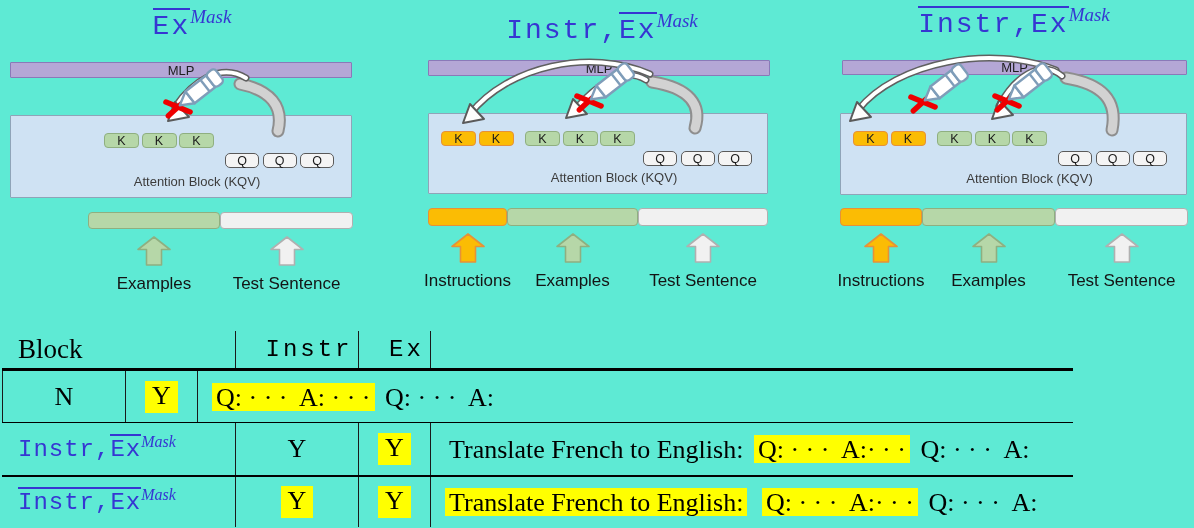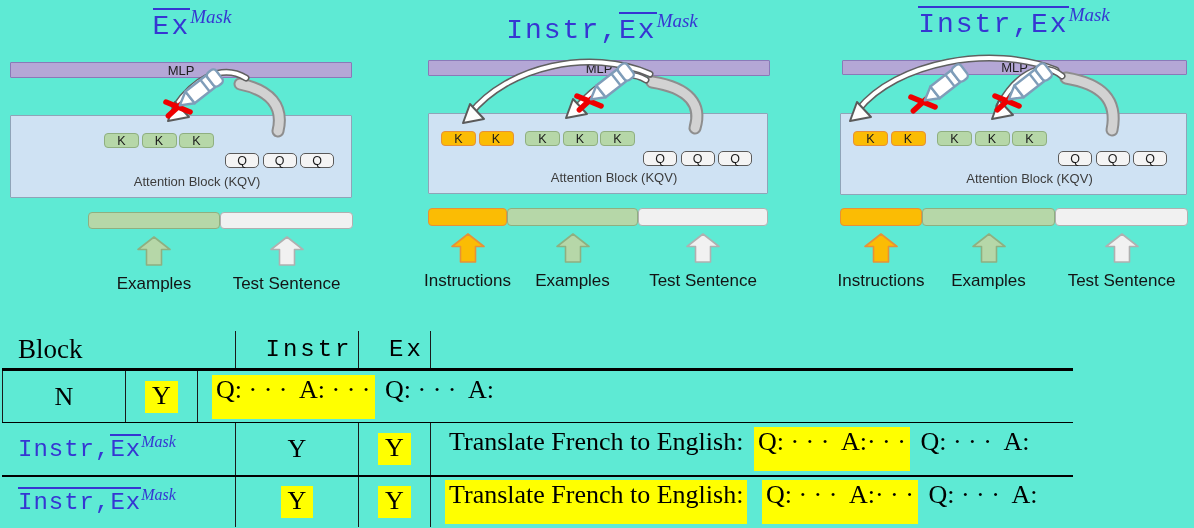--- a/index.html
+++ b/index.html
@@ -34,21 +34,21 @@
   .serif{font-family:"Liberation Serif",serif;}
   .mono{font-family:"Liberation Mono",monospace;margin-left:24px;}
   .tname{font-family:"Liberation Mono",monospace;font-size:24px;letter-spacing:1px;white-space:nowrap;}
   .tname .seg{display:inline-block;line-height:1.1;}
   .tname .ov{border-top:2px solid currentColor;padding-top:1px;}
   .tname .sup{font-size:16px;top:-9px;}
   .tname .suffix{font-family:"Liberation Serif",serif;font-size:27px;letter-spacing:0;}
   .cellv{font-family:"Liberation Serif",serif;font-size:26px;line-height:1;}
   .hl{background:#ffff00;}
   .yv{padding:2px 7px 4px 7px;}
-  .pat{white-space:pre;padding:2px 4px 16px 4px;}
+  .pat{white-space:pre;padding:2px 4px 0 4px;}
 </style>
 </head>
 <body>
 
 <div class="stage" id="stage">
     <div class="panel" style="left: 8px; width: 348px;">
       <div class="title abs" style="top: 8px; left: 24px; width: 320px; color: rgb(54, 54, 210);"><span class="seg ov">Ex</span><span class="sup">Mask</span></div>
       <div class="mlp abs" style="left: 2px; top: 62px; width: 342px; height: 16px; background: rgb(180, 167, 214); border-color: rgb(138, 121, 184);">
         <span class="mlp-label">MLP</span>
       </div>

